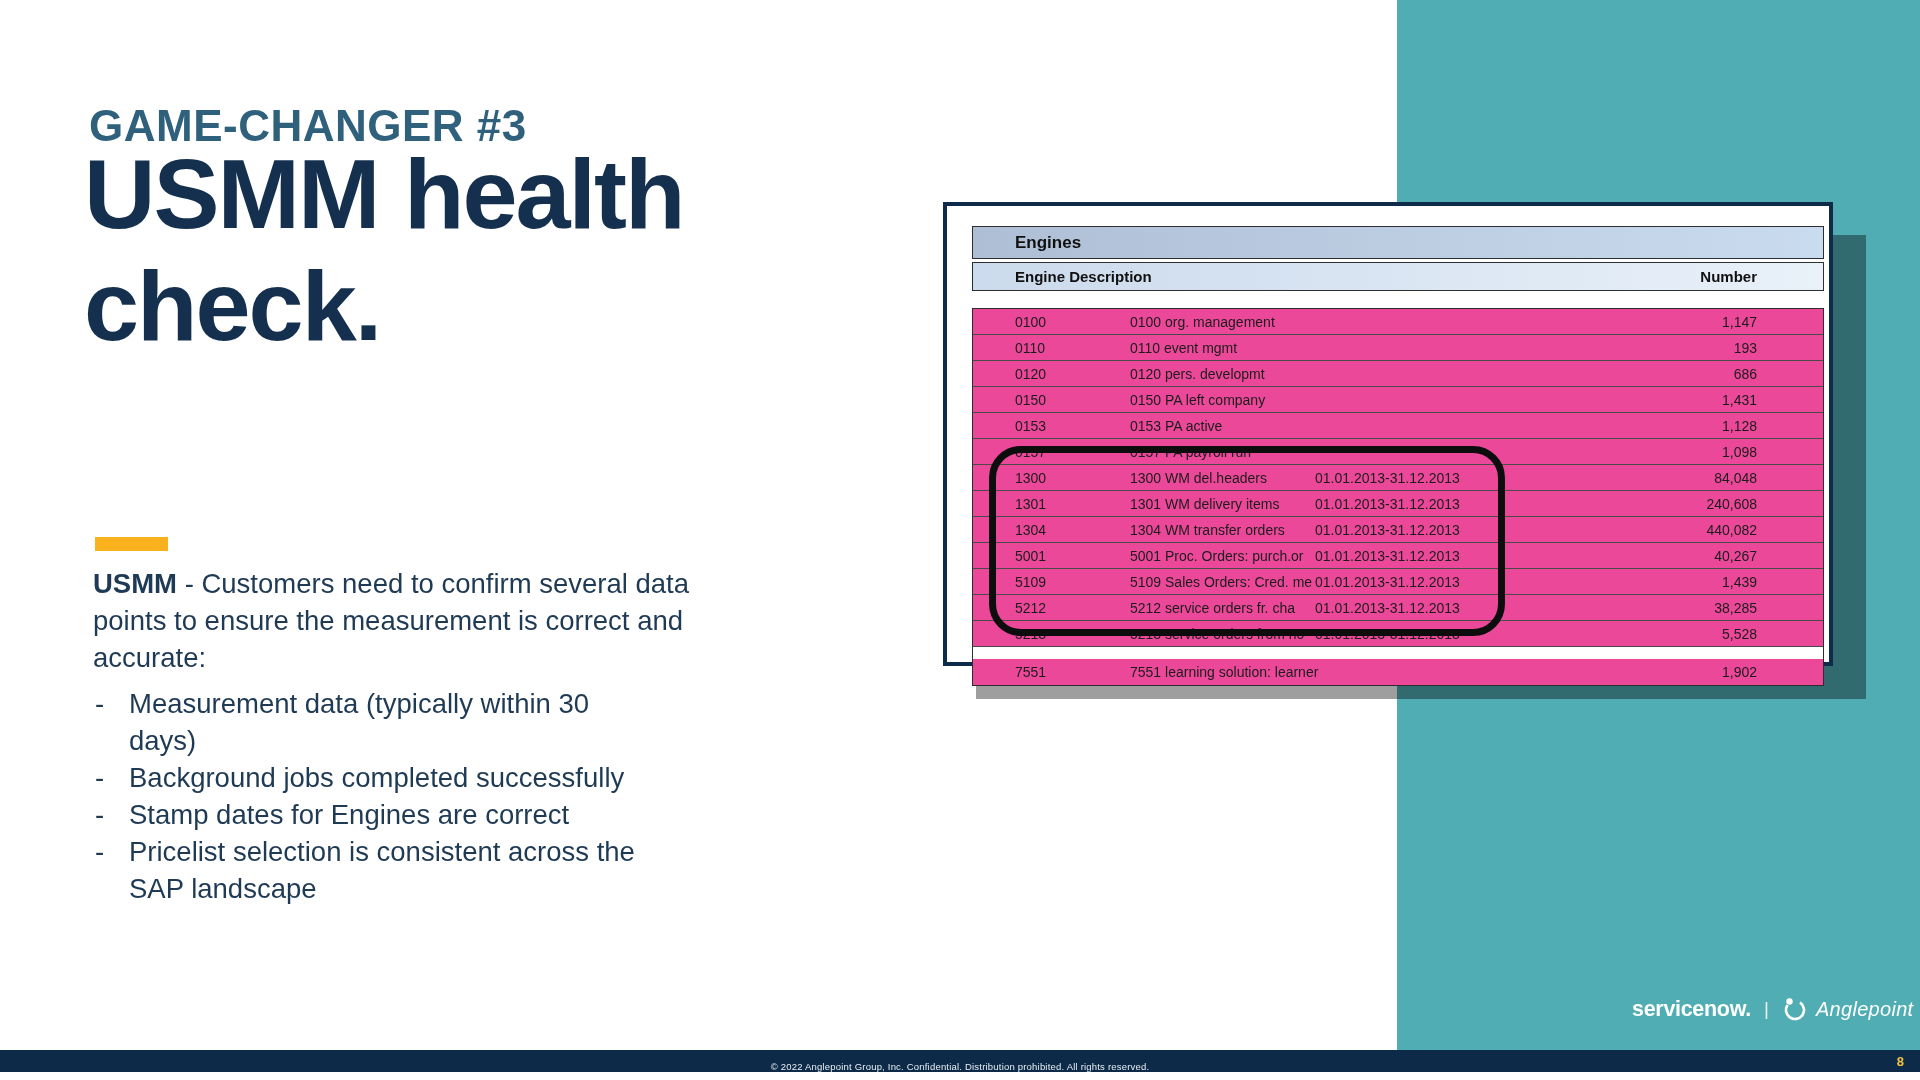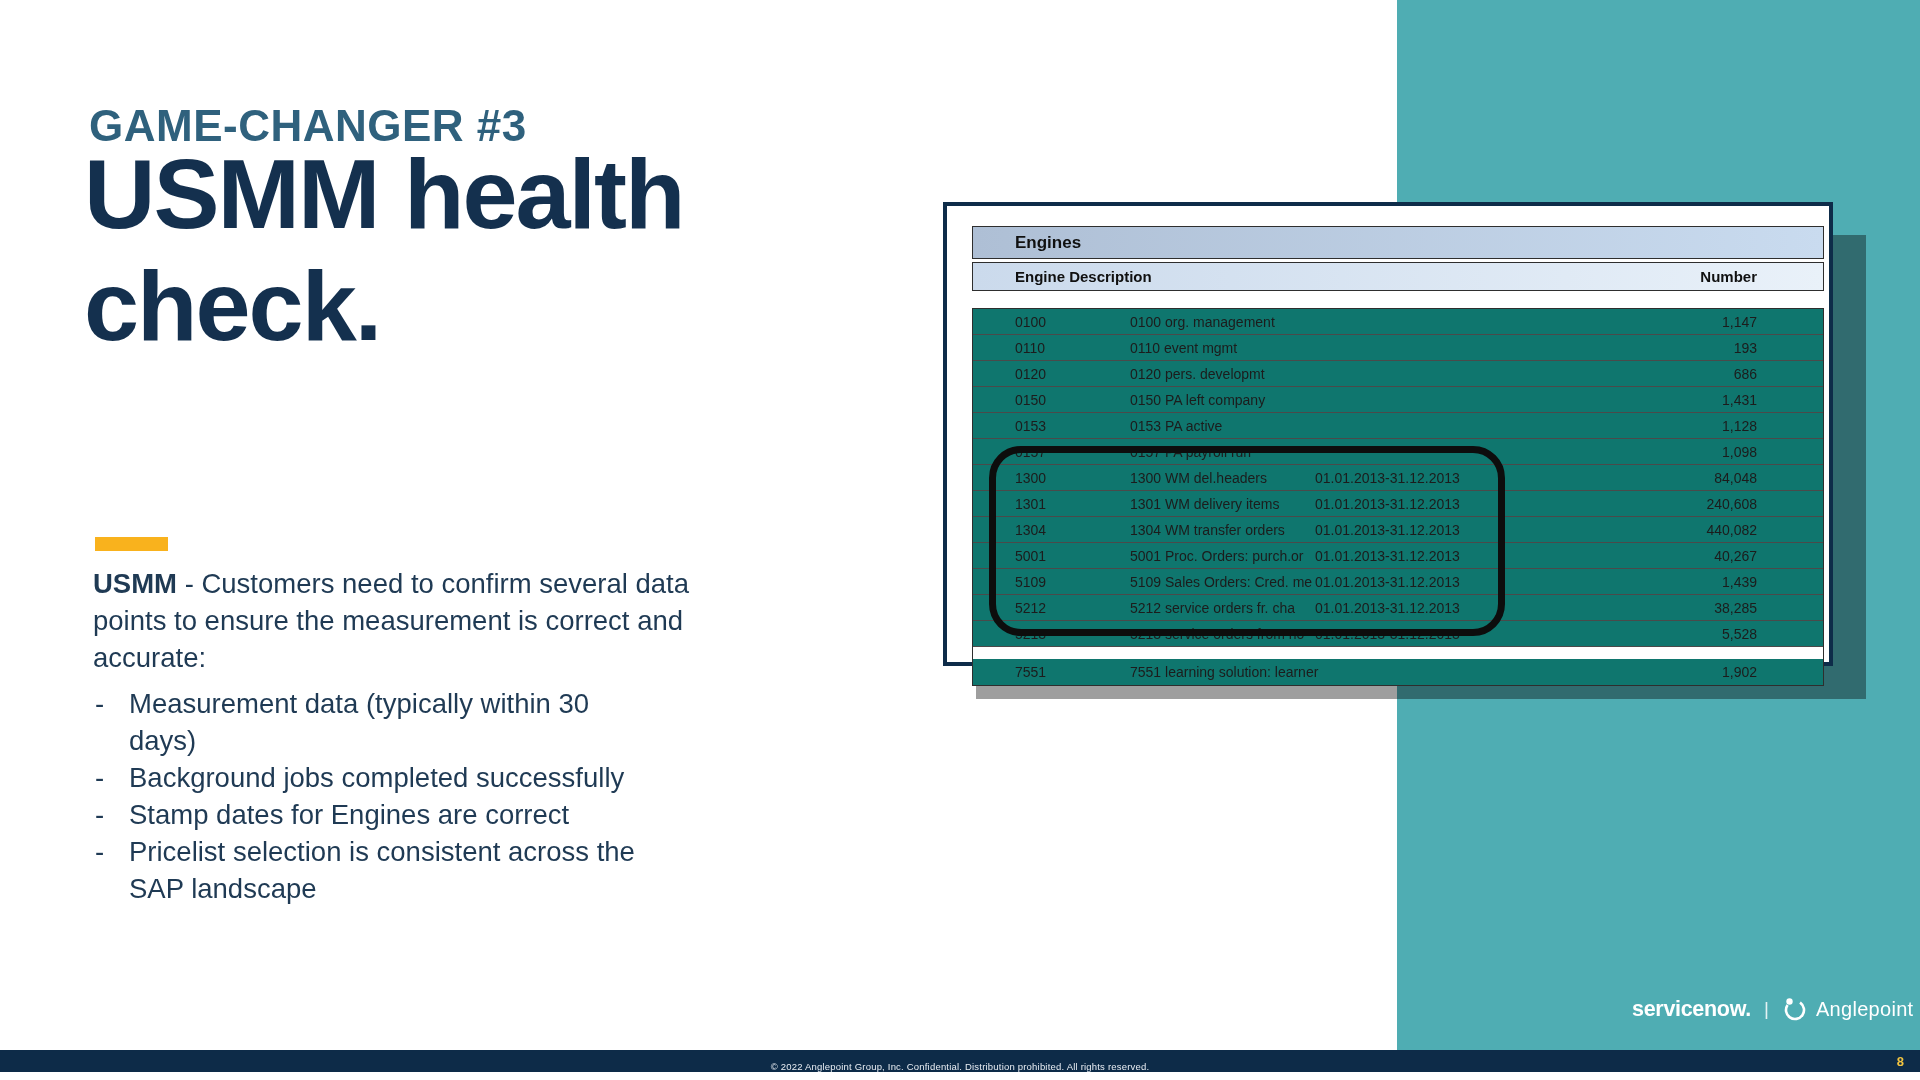--- a/index.html
+++ b/index.html
@@ -35,35 +35,35 @@
   .t-title{height:33px; background:linear-gradient(90deg,#AEBFD5,#C9DBEF);
     border:1.5px solid #2e2e2e; box-sizing:border-box; display:flex; align-items:center;
     padding-left:42px; font-size:17px; font-weight:700; color:#101010; margin-bottom:3px;}
   .t-colhead{height:29px; background:linear-gradient(90deg,#CBDAEC,#E9F1F9);
     border:1.5px solid #2e2e2e; box-sizing:border-box; display:flex; align-items:center;
     justify-content:space-between; padding:0 66px 0 42px; font-size:15px; font-weight:700;
     color:#101010; margin-bottom:17px;}
   .t-rows{border:1.5px solid #2e2e2e;}
   .t-row{height:26px; display:flex; align-items:center; padding-left:42px;
     font-size:14px; color:#1c1c1c; border-bottom:1.4px solid #4a4a4a; box-sizing:border-box;
-    background:#0f766e;}
+    background:#ec4899;}
   .t-row:last-child{border-bottom:none;margin-top:12px;}
   .cell-code{width:115px; flex:none;}
   .cell-desc{min-width:185px; white-space:nowrap;}
   .cell-period{white-space:nowrap;}
   .cell-number{margin-left:auto; padding-right:66px;}
   .highlight-box{position:absolute; left:42px; top:240px; width:516px; height:190px;
     box-sizing:border-box; border:7px solid #0d0d0d; border-radius:32px; pointer-events:none;}
   
   .brand{position:absolute; left:1632px; top:996px; display:flex; align-items:center;
     gap:13px; color:#fff;}
   .sn-logo{font-size:21.5px; font-weight:700; letter-spacing:-.3px;}
   .divider{font-size:19px; font-weight:300; opacity:.85;}
   .ap-row{display:flex; align-items:center; gap:8px;}
-  .ap-name{font-size:20px; font-weight:500; letter-spacing:.3px;}
+  .ap-name{font-size:20px; font-weight:500; letter-spacing:.3px;font-style:italic;}
   
   .footer-bar{position:absolute; left:0; right:0; bottom:8px; height:22px;
     background:var(--navy-bar,#0D2B48); display:flex; align-items:flex-end; justify-content:center;}
   .copyright{font-size:9.5px; color:#E8EDF3; letter-spacing:.2px;}
   .page-number{position:absolute; right:16px; top:50%; transform:translateY(-50%);
     color:#F2C440; font-size:13px; font-weight:700;}
 </style>
 </head>
 <body>
 

